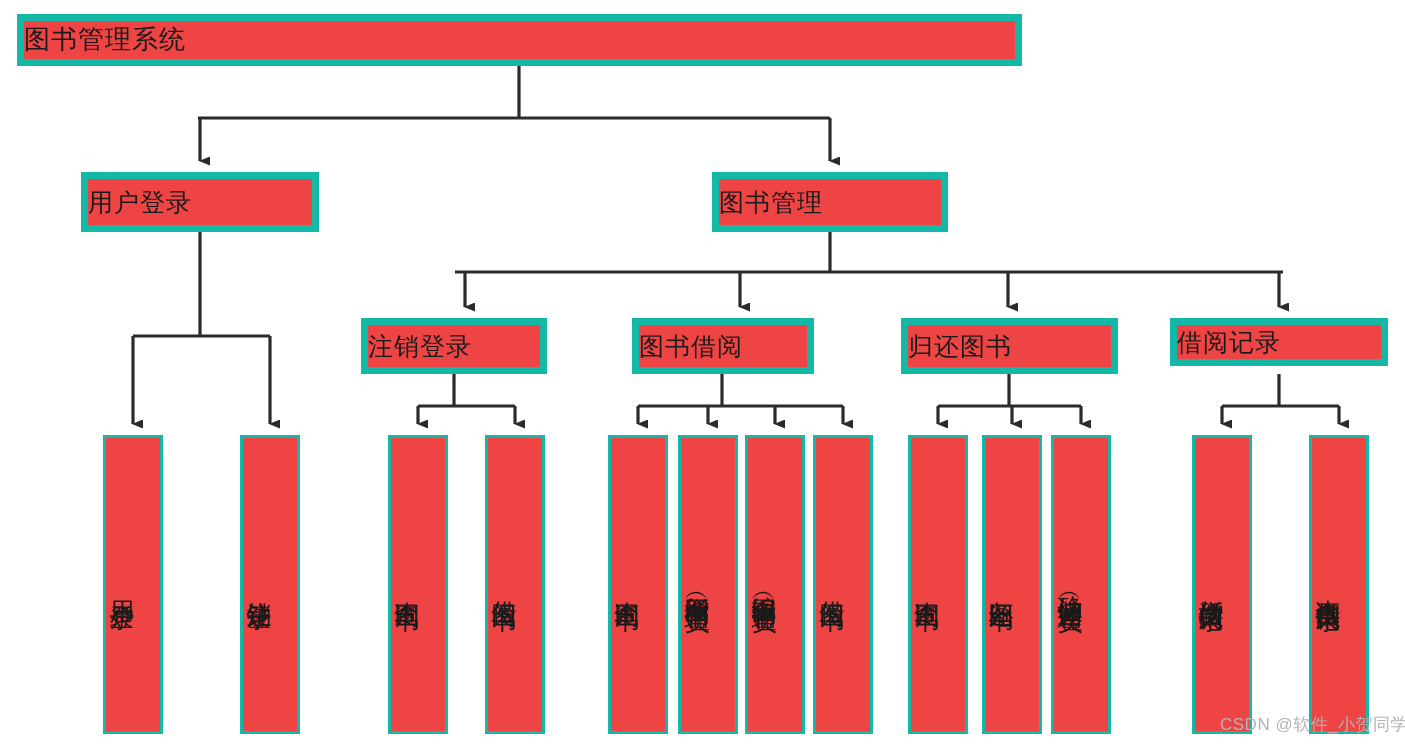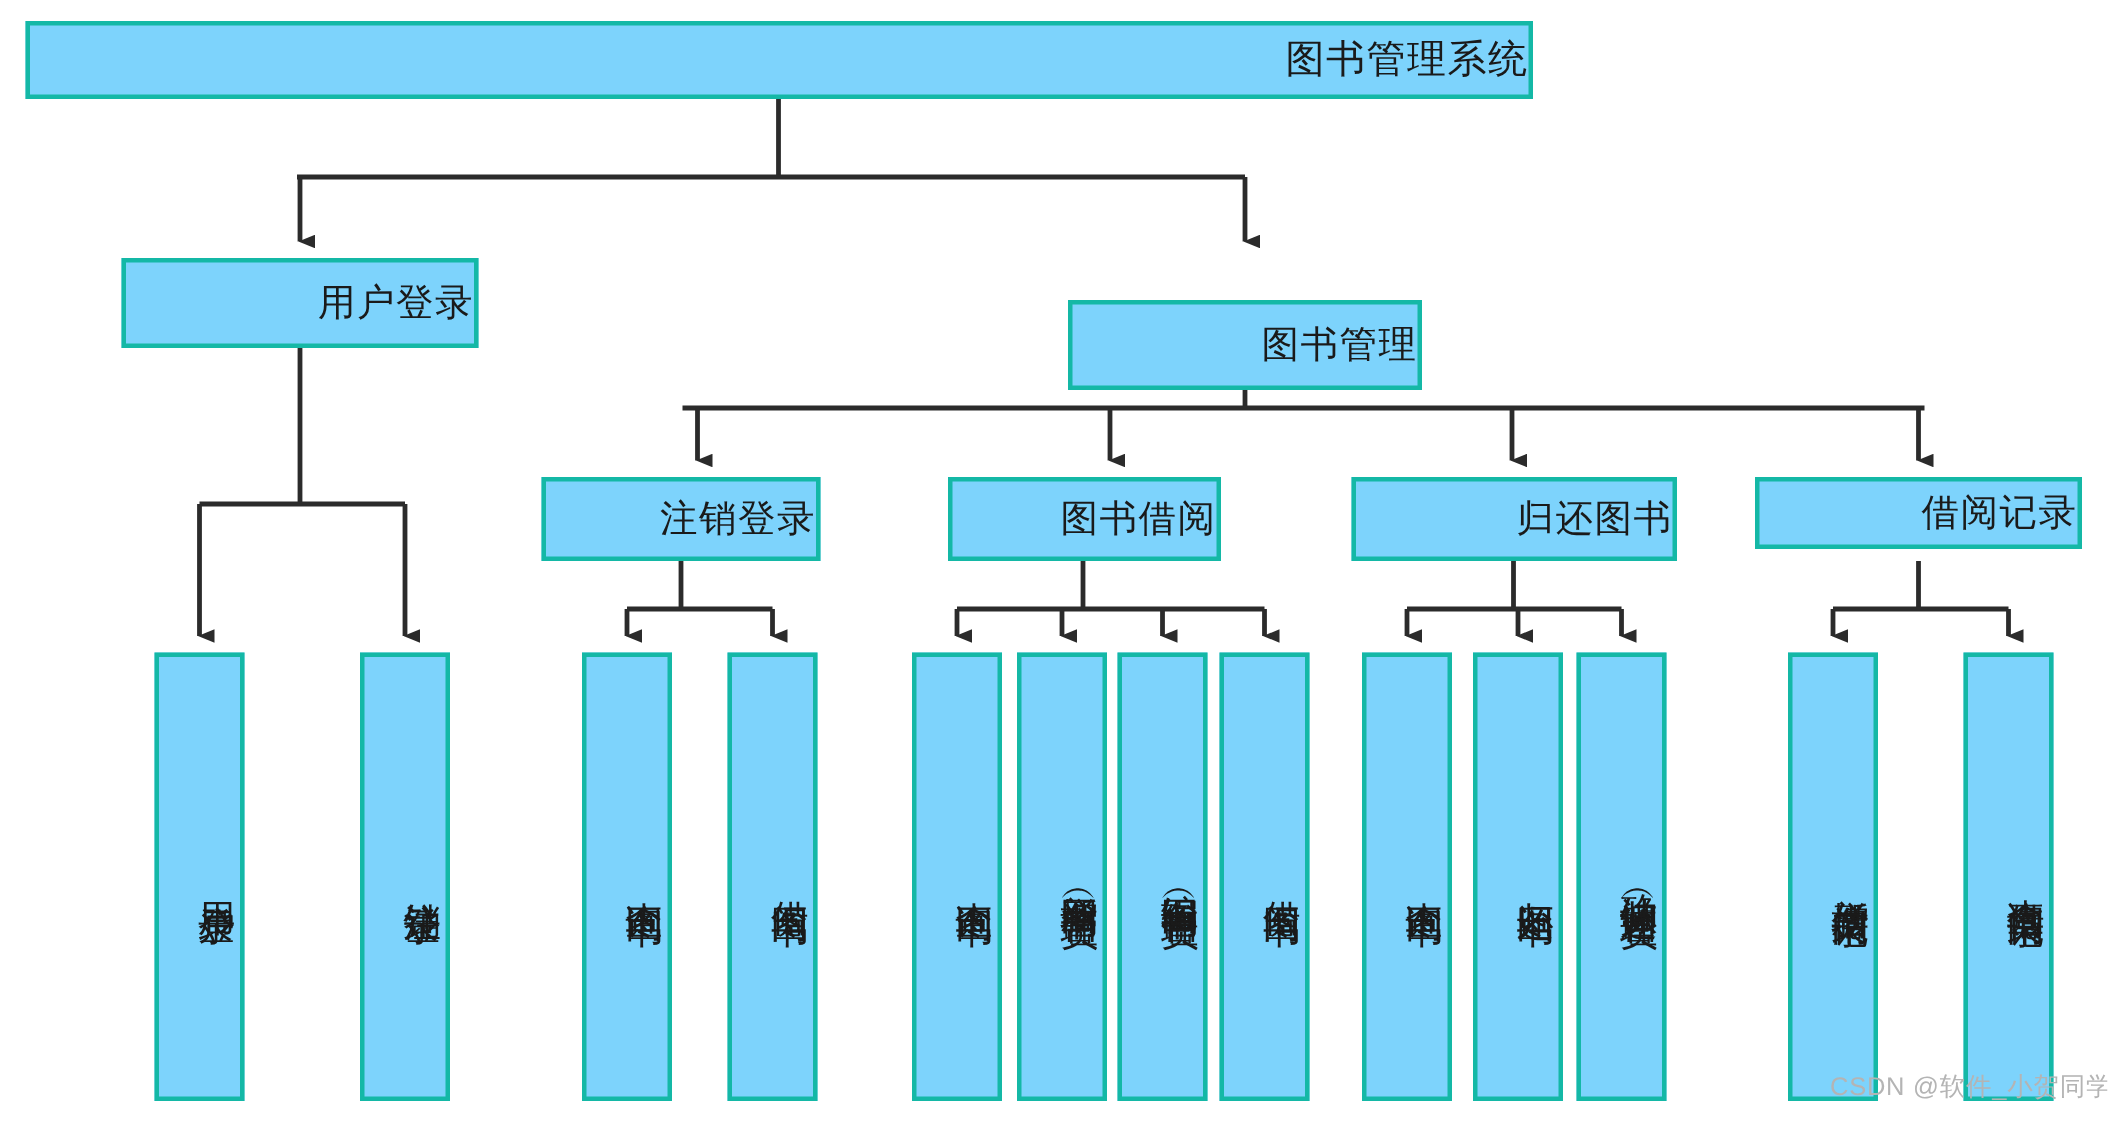--- a/index.html
+++ b/index.html
@@ -17,25 +17,25 @@
   }
   #edge-layer{
     position:absolute;
     left:0; top:0;
     width:1405px; height:747px;
     pointer-events:none;
   }
   .node{
     position:absolute;
     box-sizing:border-box;
-    background:#7dd3fc;
-    border:3px solid #14b8a6;
+    background:#ef4444;
+    border:7px solid #14b8a6;
     display:flex;
     align-items:center;
-    justify-content:flex-end;
+    justify-content:flex-start;
     z-index:2;
   }
   .node .label{
     font-size:25px;
     line-height:1.15;
     letter-spacing:1px;
     color:#1a1a1a;
     white-space:nowrap;
   }
   .node.root .label{font-size:26px;}
@@ -120,21 +120,21 @@
     </g>
   </svg>
 
   <div class="node root" style="left:17px;top:14px;width:1005px;height:52px;">
     <span class="label">图书管理系统</span>
   </div>
 
   <div class="node" style="left:81px;top:172px;width:238px;height:60px;">
     <span class="label">用户登录</span>
   </div>
-  <div class="node" style="left:712px;top:172px;width:236px;height:60px;margin-top:28px;">
+  <div class="node" style="left:712px;top:172px;width:236px;height:60px;">
     <span class="label">图书管理</span>
   </div>
 
   <div class="node" style="left:361px;top:318px;width:186px;height:56px;">
     <span class="label">注销登录</span>
   </div>
   <div class="node" style="left:632px;top:318px;width:182px;height:56px;">
     <span class="label">图书借阅</span>
   </div>
   <div class="node" style="left:901px;top:318px;width:217px;height:56px;">

